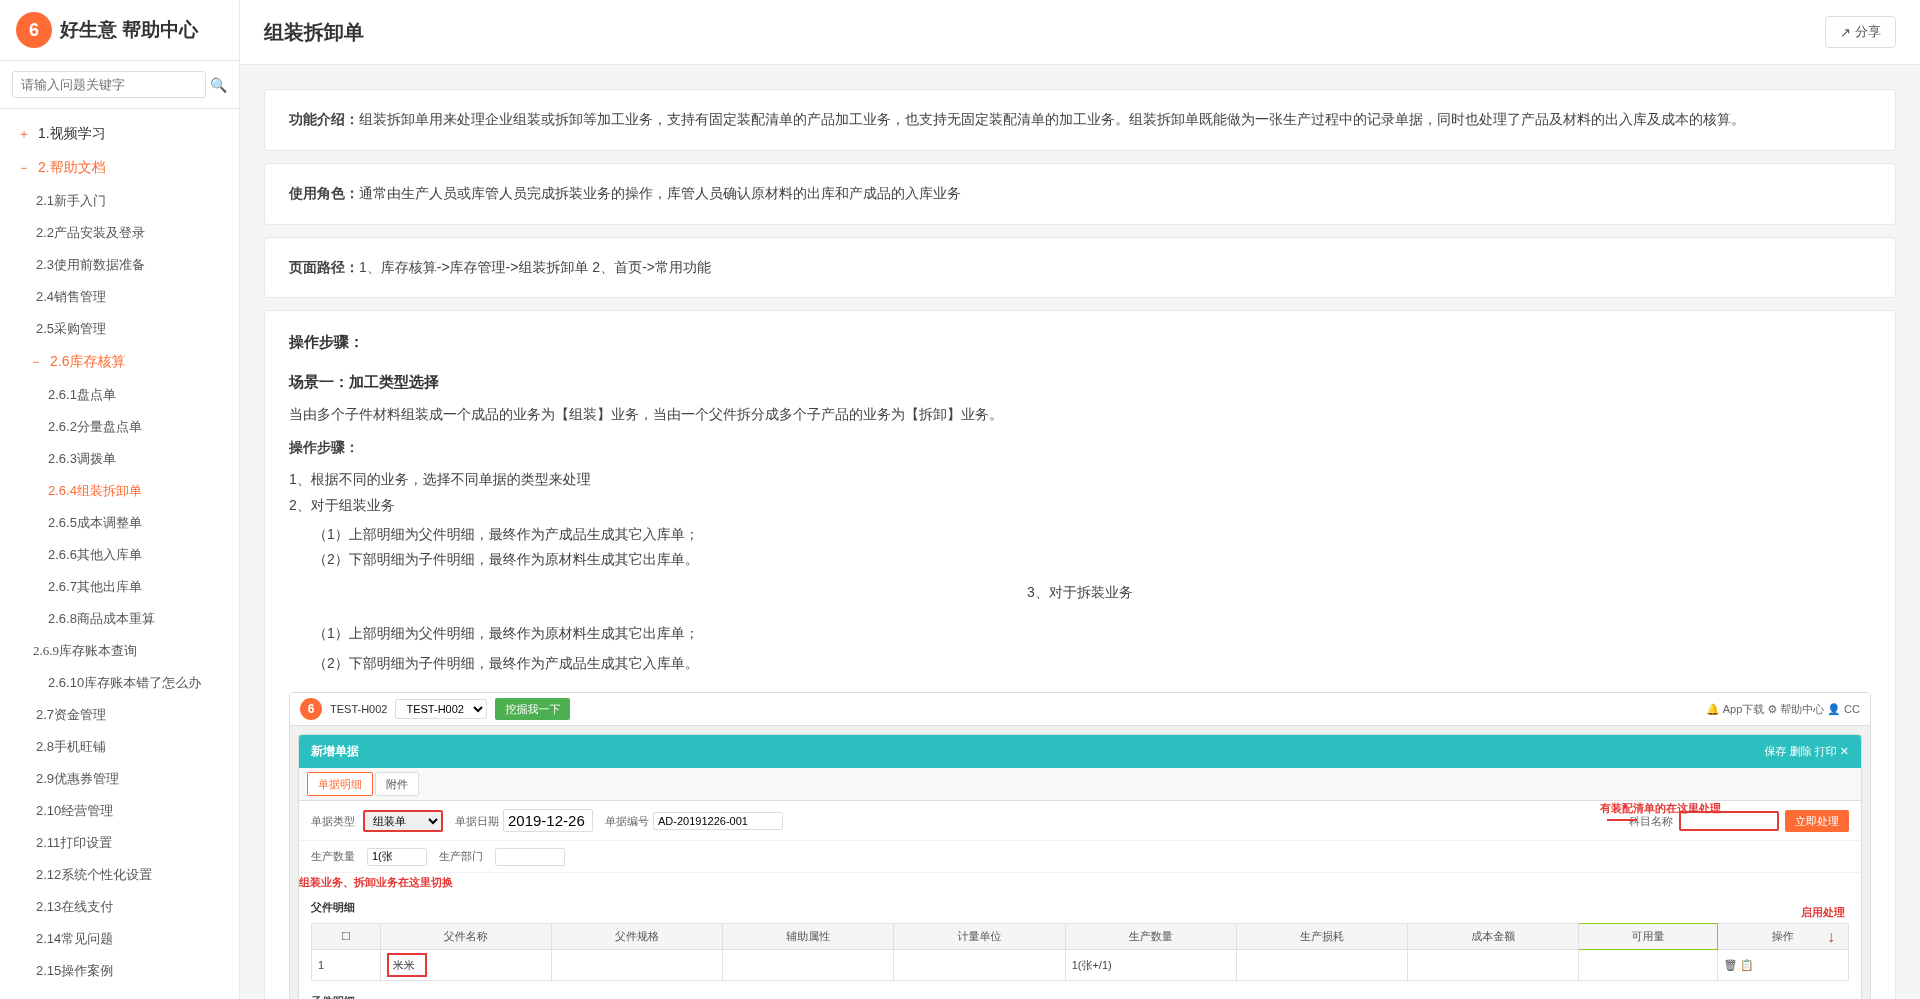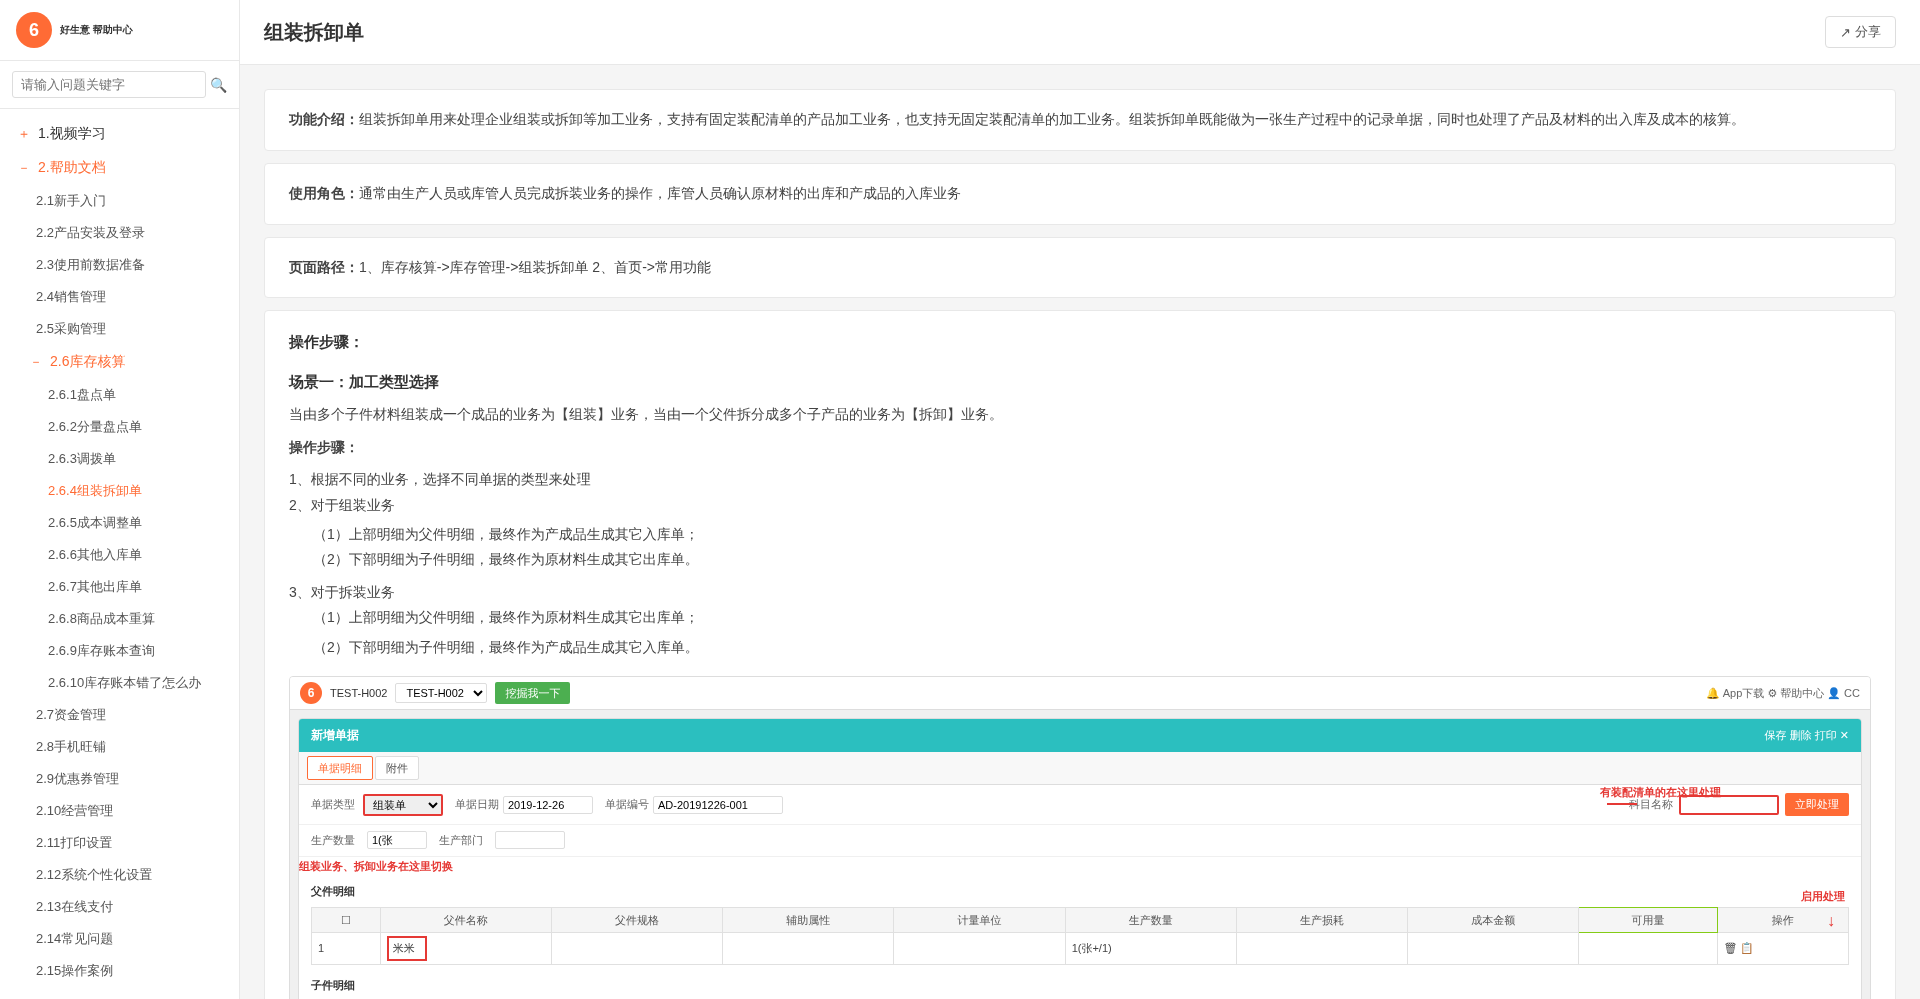--- a/index.html
+++ b/index.html
@@ -34,21 +34,21 @@
       align-items: center;
       justify-content: center;
       color: #fff;
       font-size: 18px;
       font-weight: bold;
       margin-right: 8px;
       flex-shrink: 0;
     }
 
     .logo-text {
-      font-size: 10px;
+      font-size: 19px;
       font-weight: bold;
       color: #333;
     }
 
     .search-box {
       padding: 10px 12px;
       border-bottom: 1px solid #e8e8e8;
       display: flex;
       align-items: center;
       background: #fff;
@@ -239,21 +239,21 @@
     </div>
 
     <div class="nav-sub-item" style="padding-left:48px;">2.6.1盘点单</div>
     <div class="nav-sub-item" style="padding-left:48px;">2.6.2分量盘点单</div>
     <div class="nav-sub-item" style="padding-left:48px;">2.6.3调拨单</div>
     <div class="nav-sub-item active" style="padding-left:48px; color:#ff6b35;">2.6.4组装拆卸单</div>
     <div class="nav-sub-item" style="padding-left:48px;">2.6.5成本调整单</div>
     <div class="nav-sub-item" style="padding-left:48px;">2.6.6其他入库单</div>
     <div class="nav-sub-item" style="padding-left:48px;">2.6.7其他出库单</div>
     <div class="nav-sub-item" style="padding-left:48px;">2.6.8商品成本重算</div>
-    <div class="nav-sub-item" style="padding-left:48px;">2.6.9库存账本查询</div>
+    <div class="nav-sub-item" style="padding-left:33px;font-family:Liberation Serif, serif;">2.6.9库存账本查询</div>
     <div class="nav-sub-item" style="padding-left:48px;">2.6.10库存账本错了怎么办</div>
 
     <div class="nav-sub-item">2.7资金管理</div>
     <div class="nav-sub-item">2.8手机旺铺</div>
     <div class="nav-sub-item">2.9优惠券管理</div>
     <div class="nav-sub-item">2.10经营管理</div>
     <div class="nav-sub-item">2.11打印设置</div>
     <div class="nav-sub-item">2.12系统个性化设置</div>
     <div class="nav-sub-item">2.13在线支付</div>
     <div class="nav-sub-item">2.14常见问题</div>
@@ -291,21 +291,21 @@
       <div class="scenario-desc">
         当由多个子件材料组装成一个成品的业务为【组装】业务，当由一个父件拆分成多个子产品的业务为【拆卸】业务。
       </div>
 
       <div style="margin-bottom:8px;"><strong>操作步骤：</strong></div>
 
       <div style="margin-bottom:0; line-height:1.8;">1、根据不同的业务，选择不同单据的类型来处理</div>
       <div style="margin-bottom:4px; line-height:1.8;">2、对于组装业务</div>
       <div style="padding-left:24px; line-height:1.8;">（1）上部明细为父件明细，最终作为产成品生成其它入库单；</div>
       <div style="padding-left:24px; margin-bottom:8px; line-height:1.8;">（2）下部明细为子件明细，最终作为原材料生成其它出库单。</div>
-      <div style="margin-bottom:0; line-height:1.8;">3、对于拆装业务</div>
+      <div style="margin-bottom:16px; line-height:1.8;text-align:center;">3、对于拆装业务</div>
       <div style="padding-left:24px; margin-bottom:4px; line-height:1.8;">（1）上部明细为父件明细，最终作为原材料生成其它出库单；</div>
       <div style="padding-left:24px; margin-bottom:16px; line-height:1.8;">（2）下部明细为子件明细，最终作为产成品生成其它入库单。</div>
 
       <div class="screenshot-container">
         <div class="screenshot-wrapper">
 
           <div style="background:#f0f0f0;">
 
             <div style="background:#fff; padding:5px 10px; display:flex; align-items:center; gap:8px; border-bottom:1px solid #ddd;">
               <div style="width:22px;height:22px;background:#ff6b35;border-radius:50%;display:flex;align-items:center;justify-content:center;color:#fff;font-size:12px;font-weight:bold;">6</div>
@@ -335,21 +335,21 @@
               <div style="padding:8px 12px;background:#fff;display:flex;align-items:center;gap:12px;flex-wrap:wrap;border-bottom:1px solid #f0f0f0;position:relative;">
                 <div style="display:flex;align-items:center;gap:8px;">
                   <span style="font-size:11px;color:#666;">单据类型</span>
                   <select style="font-size:11px;border:2px solid #e53935;padding:2px 4px;border-radius:2px;width:80px;">
                     <option>组装单</option>
                     <option>拆卸单</option>
                   </select>
                 </div>
                 <div style="display:flex;align-items:center;gap:4px;">
                   <span style="font-size:11px;color:#666;">单据日期</span>
-                  <input style="font-size: 11px; border: 1px solid rgb(221, 221, 221); padding: 2px 4px; border-radius: 2px; width: 90px;" type="text" value="2019-12-26">
+                  <input style="font-size: 15px; border: 1px solid rgb(221, 221, 221); padding: 2px 4px; border-radius: 2px; width: 90px;" type="text" value="2019-12-26">
                 </div>
                 <div style="display:flex;align-items:center;gap:4px;">
                   <span style="font-size:11px;color:#666;">单据编号</span>
                   <input style="font-size: 11px; border: 1px solid rgb(221, 221, 221); padding: 2px 4px; border-radius: 2px; width: 130px;" type="text" value="AD-20191226-001">
                 </div>
 
                 <div style="margin-left:auto;display:flex;align-items:center;gap:6px;">
                   <span style="font-size:11px;color:#666;">科目名称</span>
                   <input style="font-size: 11px; border: 2px solid rgb(229, 57, 53); padding: 2px 4px; border-radius: 2px; width: 100px;" type="text">
                   <div style="background:#ff6b35;color:#fff;border:none;border-radius:2px;padding:2px 10px;font-size:11px;">立即处理</div>

